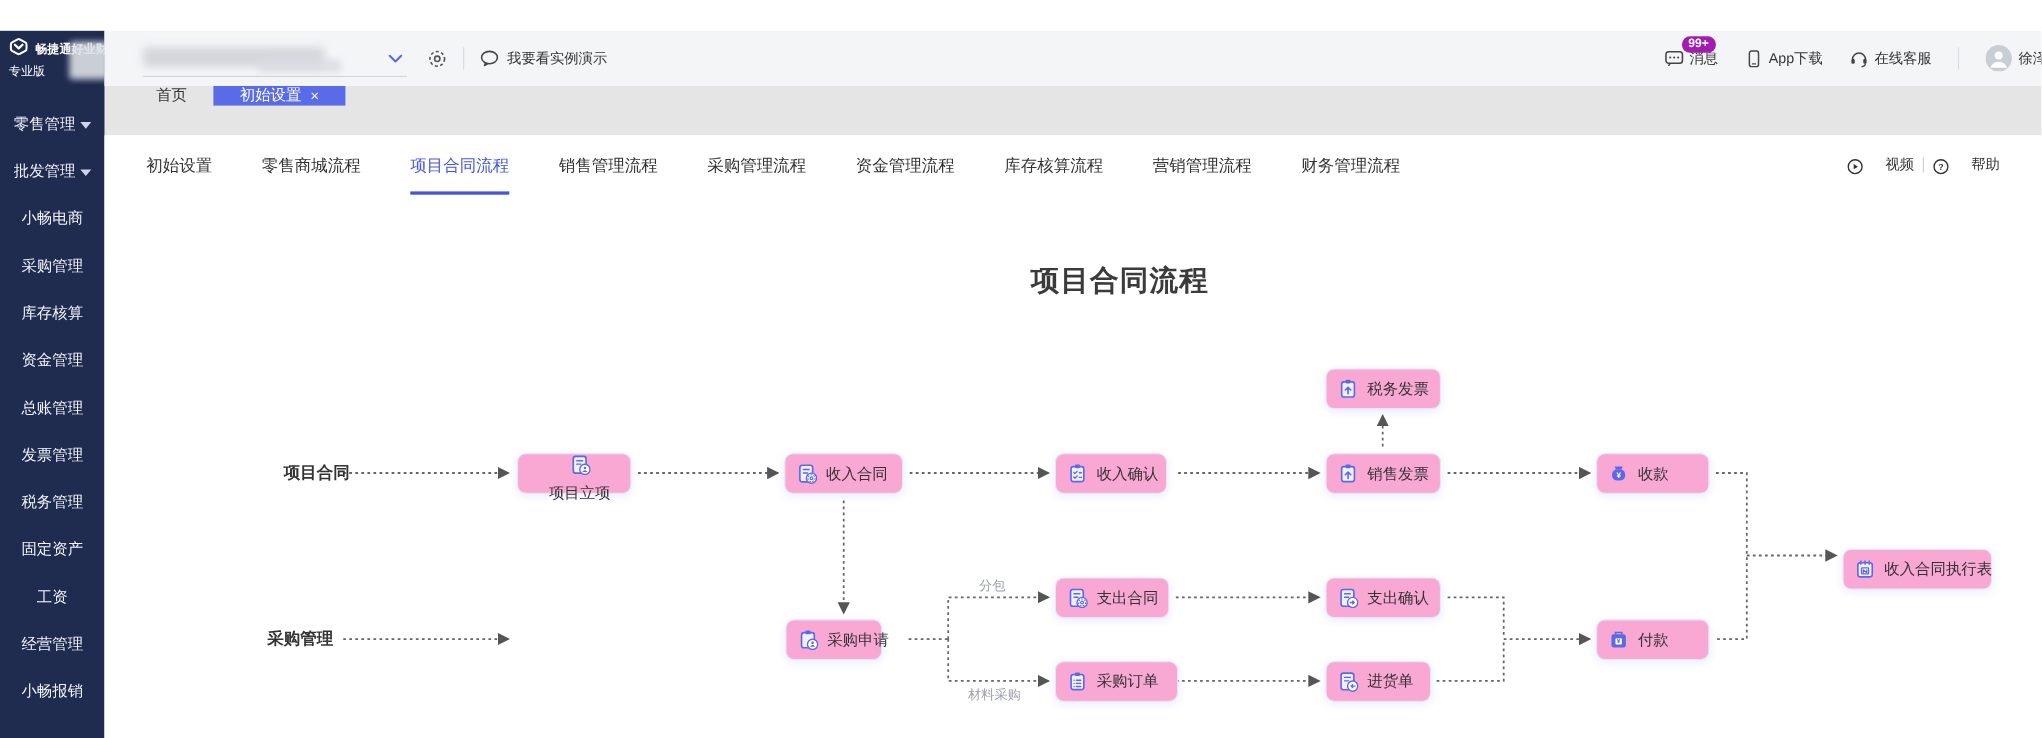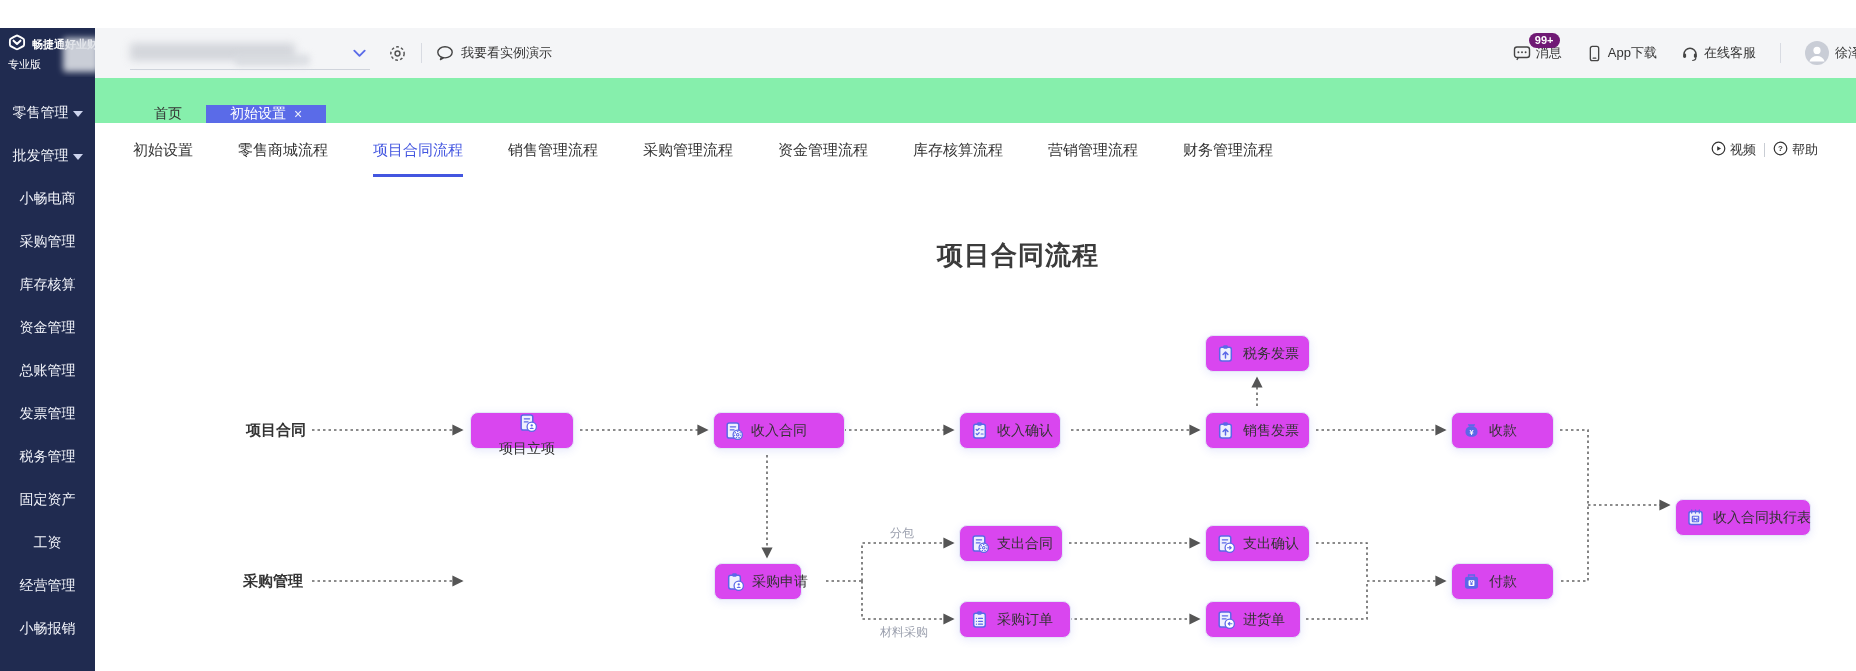--- a/index.html
+++ b/index.html
@@ -25,45 +25,45 @@
   .topbar { height:50px; background:#f4f5f7; display:flex; align-items:center; position:relative; padding-left:35px; }
   .org-select { width:240px; height:34px; border-bottom:1px solid #d0d4dc; position:relative; display:flex; align-items:flex-end; }
   .blur-blob1 { position:absolute; left:0; top:7px; width:165px; height:18px; background:#c9ccd2; border-radius:3px; filter:blur(4px); opacity:.75; }
   .blur-blob2 { position:absolute; left:105px; top:18px; width:75px; height:12px; background:#d8dbe0; border-radius:3px; filter:blur(3px); opacity:.8; }
   .org-chevron { position:absolute; right:2px; top:9px; }
   .topbar-gear { margin-left:18px; cursor:pointer; display:flex; }
   .v-div { width:1px; height:20px; background:#d8dbe2; margin:0 14px; }
   .demo-group { display:flex; align-items:center; gap:7px; font-size:13px; color:#333; cursor:pointer; }
   .topbar-right { position:absolute; right:0; top:0; height:50px; display:flex; align-items:center; gap:24px; }
   .tb-item { display:flex; align-items:center; gap:5px; font-size:13px; color:#333; cursor:pointer; position:relative; }
-  .badge { position:absolute; top:-11px; left:16px; background:#701a75; color:#fff; font-size:11px; line-height:15px; padding:0 6px; border-radius:8px; font-weight:bold; }
+  .badge { position:absolute; top:-11px; left:16px; background:#a21caf; color:#fff; font-size:11px; line-height:15px; padding:0 6px; border-radius:8px; font-weight:bold; }
   .user-group { display:flex; align-items:center; gap:6px; }
   .user-name { font-size:13px; width:21px; overflow:hidden; white-space:nowrap; display:inline-block; }
 
   
-  .tabrow { height:45px; background:#86efac; display:flex; align-items:flex-end; padding-left:35px; }
+  .tabrow { height:45px; background:#e5e5e5; display:flex; align-items:flex-start; padding-left:23px; }
   .wtab { display:flex; align-items:center; justify-content:center; font-size:14px; color:#333; padding:0 24px; cursor:pointer; }
   .wtab.active { background:#5a6be8; color:#fff; gap:8px; }
   .wtab .close-x { font-size:14px; line-height:1; opacity:.9; cursor:pointer; }
 
   
   .content { flex:1; background:#fff; position:relative; }
   .subnav { height:54px; display:flex; align-items:stretch; padding:0 38px; gap:45px; position:relative; }
   .subnav-item { display:flex; align-items:center; font-size:15px; color:#333; cursor:pointer; border-bottom:3px solid transparent; padding-top:3px; }
   .subnav-item.active { color:#4356e0; border-bottom-color:#4356e0; }
   .subnav-right { margin-left:auto; display:flex; align-items:center; gap:8px; font-size:13px; color:#333; }
-  .subnav-right .link { display:flex; align-items:flex-start; gap:4px; cursor:pointer; }
+  .subnav-right .link { display:flex; align-items:flex-end; gap:20px; cursor:pointer; }
   .subnav-right .bar { width:1px; height:14px; background:#c9cdd4; }
 
   
   .flow-layer { position:absolute; left:0; top:0; width:1856px; height:671px; pointer-events:none; }
   .flow-layer > * { pointer-events:auto; }
   .flow-title { position:absolute; left:1018px; top:238px; transform:translateX(-50%); font-size:26px; font-weight:600; color:#3b3b3b; letter-spacing:1px; white-space:nowrap; }
   .edges-svg { position:absolute; left:0; top:0; }
-  .flow-node { position:absolute; height:37px; background:#d946ef; border:1px solid #e4e7f6; border-radius:8px; box-shadow:0 2px 8px rgba(90,107,232,.14); display:flex; align-items:center; gap:8px; padding-left:10px; font-size:14px; color:#333; cursor:pointer; white-space:nowrap; }
+  .flow-node { position:absolute; height:37px; background:#f9a8d4; border:1px solid #e4e7f6; border-radius:8px; box-shadow:0 2px 8px rgba(90,107,232,.14); display:flex; align-items:center; gap:8px; padding-left:10px; font-size:14px; color:#333; cursor:pointer; white-space:nowrap; }
   .flow-node svg { flex:none; }
   .row-label { position:absolute; transform:translateY(-50%); font-size:15px; font-weight:bold; color:#333; white-space:nowrap; }
   .edge-label { position:absolute; transform:translate(-50%,-50%); font-size:12px; color:#9a9fad; white-space:nowrap; background:#fff; padding:0 2px; }
 </style>
 </head>
 <body>
 
 <div class="app">
   <div class="top-white"></div>
   <div class="shell">
@@ -267,33 +267,33 @@
         <polyline points="862,581 862,543 953,543" fill="none" stroke="#666" stroke-width="1.6" stroke-dasharray="2.5 3" marker-end="url(#arr)"></polyline>
         <polyline points="862,581 862,619 953,619" fill="none" stroke="#666" stroke-width="1.6" stroke-dasharray="2.5 3" marker-end="url(#arr)"></polyline>
         <polyline points="1069,543 1199,543" fill="none" stroke="#666" stroke-width="1.6" stroke-dasharray="2.5 3" marker-end="url(#arr)"></polyline>
         <polyline points="1069,619 1199,619" fill="none" stroke="#666" stroke-width="1.6" stroke-dasharray="2.5 3" marker-end="url(#arr)"></polyline>
         <polyline points="1316,543 1367,543 1367,579" fill="none" stroke="#666" stroke-width="1.6" stroke-dasharray="2.5 3"></polyline>
         <polyline points="1306,619 1367,619 1367,583" fill="none" stroke="#666" stroke-width="1.6" stroke-dasharray="2.5 3"></polyline>
         <polyline points="1367,581 1445,581" fill="none" stroke="#666" stroke-width="1.6" stroke-dasharray="2.5 3" marker-end="url(#arr)"></polyline>
         <polyline points="1560,430 1588,430 1588,581 1560,581" fill="none" stroke="#666" stroke-width="1.6" stroke-dasharray="2.5 3"></polyline>
         <polyline points="1588,505 1669,505" fill="none" stroke="#666" stroke-width="1.6" stroke-dasharray="2.5 3" marker-end="url(#arr)"></polyline>
       </svg>
-  <div class="row-label" style="left: 246px; top: 430px;">项目合同</div>
+  <div class="row-label" style="left: 258px; top: 430px;">项目合同</div>
       <div class="row-label" style="left: 243px; top: 581px;">采购管理</div>
       <div class="flow-node" style="left: 470px; top: 412px; width: 104px; flex-direction: column;">
         <svg width="19" height="19" viewBox="0 0 18 18">
           <rect x="3" y="1.8" width="11" height="14.4" rx="2" fill="#eef0fe" stroke="#5b68e8" stroke-width="1.4"></rect>
           <path d="M6 5.5h5M6 8.5h3.5" stroke="#5b68e8" stroke-width="1.2" stroke-linecap="round" fill="none"></path>
           <circle cx="13" cy="13" r="4.4" fill="#fff" stroke="#5b68e8" stroke-width="1.2"></circle>
           <circle cx="13" cy="11.8" r="1.1" fill="#5b68e8"></circle>
           <path d="M10.9 15.2a2.2 2.2 0 014.2 0z" fill="#5b68e8"></path>
         </svg>
         <span>项目立项</span>
       </div>
-      <div class="flow-node" style="left: 713px; top: 412px; width: 132px;">
+      <div class="flow-node" style="left: 713px; top: 412px; width: 108px;">
         <svg width="19" height="19" viewBox="0 0 18 18">
           <rect x="3" y="1.8" width="11" height="14.4" rx="2" fill="#eef0fe" stroke="#5b68e8" stroke-width="1.4"></rect>
           <path d="M6 5.5h5M6 8.5h3.5" stroke="#5b68e8" stroke-width="1.2" stroke-linecap="round" fill="none"></path>
           <circle cx="13" cy="13" r="4.4" fill="#fff" stroke="#5b68e8" stroke-width="1.2"></circle>
           <circle cx="13" cy="13" r="1.2" fill="none" stroke="#5b68e8" stroke-width="1"></circle>
           <circle cx="13" cy="13" r="3" fill="none" stroke="#5b68e8" stroke-width="1" stroke-dasharray="1.4 1.2"></circle>
         </svg>
         <span>收入合同</span>
       </div>
       <div class="flow-node" style="left: 959px; top: 412px; width: 102px;">

